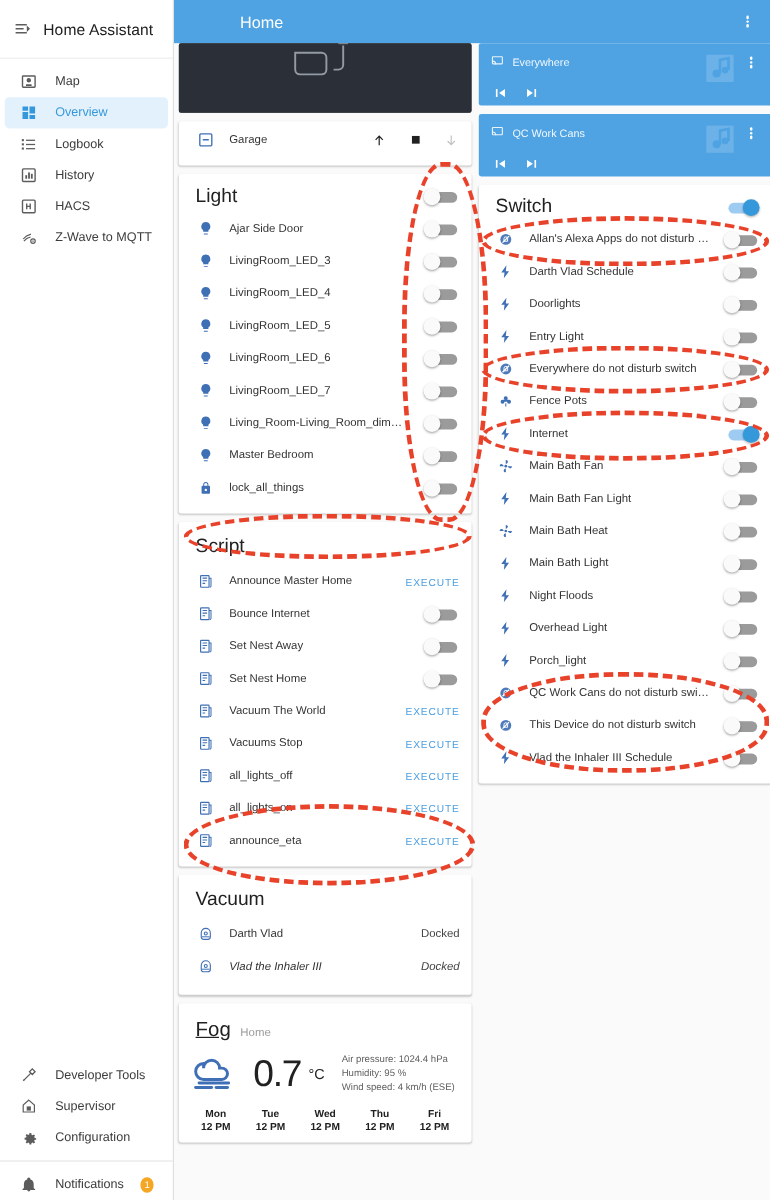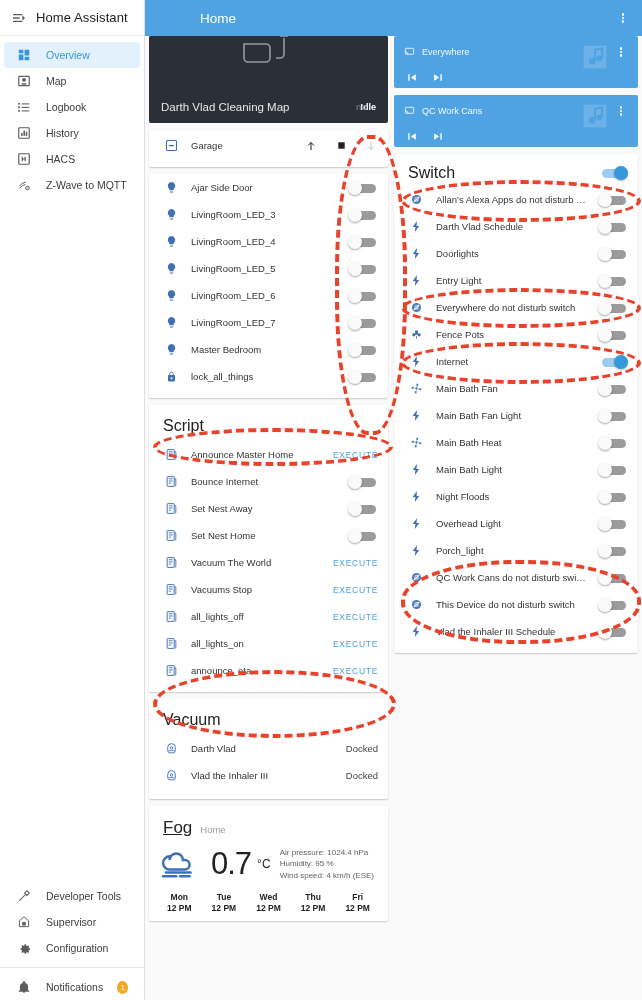--- a/index.html
+++ b/index.html
@@ -12,21 +12,21 @@
   }
   .app { display: flex; width: 642px; height: 1000px; }
 
   
   .sidebar {
     width: 145px; height: 1000px; background: #ffffff;
     border-right: 1px solid #e0e0e0;
     display: flex; flex-direction: column; flex: 0 0 145px;
   }
   .sb-header {
-    height: 36px; display: flex; align-items: center; gap: 8px;
+    height: 49px; display: flex; align-items: center; gap: 8px;
     padding: 0 10px; border-bottom: 1px solid #eeeeee;
   }
   .sb-menu-icon { width: 18px; height: 18px; display:flex; align-items:center; justify-content:center; color:#5c5c5c; }
   .sb-title { font-size: 13px; color: #212121; font-weight: 400; letter-spacing: .1px; }
   .sb-nav { padding-top: 6px; }
   .sb-item {
     height: 26px; display: flex; align-items: center; gap: 14px;
     padding: 0 12px; margin: 0 4px; border-radius: 4px;
     font-size: 10.5px; color: #3c3c3c; cursor: pointer;
   }
@@ -129,37 +129,37 @@
   <aside class="sidebar">
     <div class="sb-header">
       <span class="sb-menu-icon">
         <svg width="16" height="16" viewBox="0 0 24 24" fill="currentColor">
             <path d="M3 6h14v2H3zM3 11h10v2H3zM3 16h14v2H3zM21 12l-4-4v8z"></path>
           </svg>
       </span>
       <span class="sb-title">Home Assistant</span>
     </div>
     <nav class="sb-nav">
-      <div class="sb-item active">
-        <span class="ic">
-          <svg width="14" height="14" viewBox="0 0 24 24" fill="currentColor">
-              <path d="M3 3h8v6H3zM13 3h8v10h-8zM3 11h8v10H3zM13 15h8v6h-8z"></path>
-            </svg>
-        </span>
-        <span>Overview</span>
-      </div>
       <div class="sb-item">
         <span class="ic">
           <svg width="14" height="14" viewBox="0 0 24 24" fill="none" stroke="currentColor" stroke-width="2">
               <rect x="3" y="4" width="18" height="16" rx="1"></rect>
               <circle cx="12" cy="10" r="2.2" fill="currentColor"></circle>
               <path d="M8 17h8" stroke-width="2.4"></path>
             </svg>
         </span>
         <span>Map</span>
+      </div>
+      <div class="sb-item active">
+        <span class="ic">
+          <svg width="14" height="14" viewBox="0 0 24 24" fill="currentColor">
+              <path d="M3 3h8v6H3zM13 3h8v10h-8zM3 11h8v10H3zM13 15h8v6h-8z"></path>
+            </svg>
+        </span>
+        <span>Overview</span>
       </div>
       <div class="sb-item">
         <span class="ic">
           <svg width="14" height="14" viewBox="0 0 24 24" fill="currentColor">
               <rect x="2" y="5" width="3" height="3"></rect>
               <rect x="2" y="11" width="3" height="3"></rect>
               <rect x="2" y="17" width="3" height="3"></rect>
               <rect x="8" y="5.8" width="13" height="1.8"></rect>
               <rect x="8" y="11.8" width="13" height="1.8"></rect>
               <rect x="8" y="17.8" width="13" height="1.8"></rect>
@@ -261,27 +261,20 @@
 
       <div class="col">
 
         <div class="mapcard">
           <div class="map-img">
             <svg class="map-sketch" width="110" height="60" viewBox="0 0 110 60" fill="none" stroke="#b9bec7" stroke-width="1.6">
               <path d="M30 18h22a4 4 0 014 4v10a4 4 0 01-4 4H34a4 4 0 01-4-4z"></path>
               <path d="M70 12v16a4 4 0 01-4 4h-4"></path>
               <path d="M66 10h8"></path>
             </svg>
-          </div>
-          <div class="map-foot">
-            <span class="map-name">Darth Vlad Cleaning Map</span>
-            <span class="map-state">
-              <span class="ghost">no</span>
-              <span>Idle</span>
-            </span>
           </div>
         </div>
 
         <div class="card">
           <div class="row" style="height:31px;">
             <span class="ic">
               <svg width="15" height="15" viewBox="0 0 24 24" fill="none" stroke="#3f6fb5" stroke-width="1.8">
                   <rect x="4" y="4" width="16" height="16" rx="1.5"></rect>
                   <path d="M8 12h8" stroke-width="2"></path>
                 </svg>
@@ -302,20 +295,27 @@
                 <svg width="12" height="12" viewBox="0 0 24 24" fill="none" stroke="currentColor" stroke-width="2">
                     <path d="M12 4v15M6 13l6 6 6-6"></path>
                   </svg>
               </span>
             </span>
           </div>
           <div style="height:6px"></div>
         </div>
 
         <div class="card">
+          <div class="card-title-row">
+            <span class="t">Light</span>
+            <span class="tgl">
+                <span class="track"></span>
+                <span class="thumb"></span>
+              </span>
+          </div>
           <div id="light-rows">
               <div class="row">
                 <span class="ic">
                   <svg width="13" height="13" viewBox="0 0 24 24" fill="#3f6fb5">
                     <path d="M9 21h6v-1.5H9zm3-19a7 7 0 00-4 12.7V17h8v-2.3A7 7 0 0012 2z"></path>
                   </svg>
                 </span>
                 <span class="nm">Ajar Side Door</span>
                 <span class="tgl">
                   <span class="track"></span>
@@ -370,20 +370,32 @@
                   <span class="thumb"></span>
                 </span>
               </div>
               <div class="row">
                 <span class="ic">
                   <svg width="13" height="13" viewBox="0 0 24 24" fill="#3f6fb5">
                     <path d="M9 21h6v-1.5H9zm3-19a7 7 0 00-4 12.7V17h8v-2.3A7 7 0 0012 2z"></path>
                   </svg>
                 </span>
                 <span class="nm">LivingRoom_LED_7</span>
+                <span class="tgl">
+                  <span class="track"></span>
+                  <span class="thumb"></span>
+                </span>
+              </div>
+              <div class="row">
+                <span class="ic">
+                  <svg width="13" height="13" viewBox="0 0 24 24" fill="#3f6fb5">
+                    <path d="M9 21h6v-1.5H9zm3-19a7 7 0 00-4 12.7V17h8v-2.3A7 7 0 0012 2z"></path>
+                  </svg>
+                </span>
+                <span class="nm">Living_Room-Living_Room_dimmer</span>
                 <span class="tgl">
                   <span class="track"></span>
                   <span class="thumb"></span>
                 </span>
               </div>
               <div class="row">
                 <span class="ic">
                   <svg width="13" height="13" viewBox="0 0 24 24" fill="#3f6fb5">
                     <path d="M9 21h6v-1.5H9zm3-19a7 7 0 00-4 12.7V17h8v-2.3A7 7 0 0012 2z"></path>
                   </svg>
@@ -532,21 +544,21 @@
                 <span class="ic">
                   <svg width="13" height="13" viewBox="0 0 24 24" fill="none" stroke="#3f6fb5" stroke-width="1.7">
                     <path d="M5 10a7 7 0 0114 0v6a4 4 0 01-4 4H9a4 4 0 01-4-4z"></path>
                     <circle cx="12" cy="11" r="2.3"></circle>
                     <path d="M6 16h12" stroke-width="1.5"></path>
                   </svg>
                 </span>
                 <span class="nm">Darth Vlad</span>
                 <span class="val">Docked</span>
               </div>
-              <div class="row" style="height: 27px;">
+              <div class="row" style="height: 27px; font-style: italic;">
                 <span class="ic">
                   <svg width="13" height="13" viewBox="0 0 24 24" fill="none" stroke="#3f6fb5" stroke-width="1.7">
                     <path d="M5 10a7 7 0 0114 0v6a4 4 0 01-4 4H9a4 4 0 01-4-4z"></path>
                     <circle cx="12" cy="11" r="2.3"></circle>
                     <path d="M6 16h12" stroke-width="1.5"></path>
                   </svg>
                 </span>
                 <span class="nm">Vlad the Inhaler III</span>
                 <span class="val">Docked</span>
               </div>

